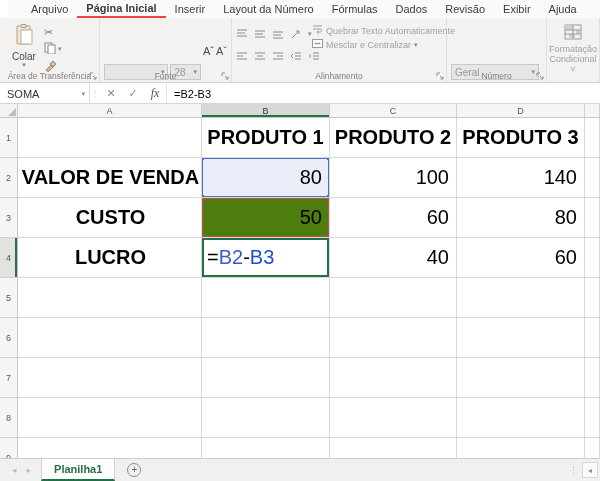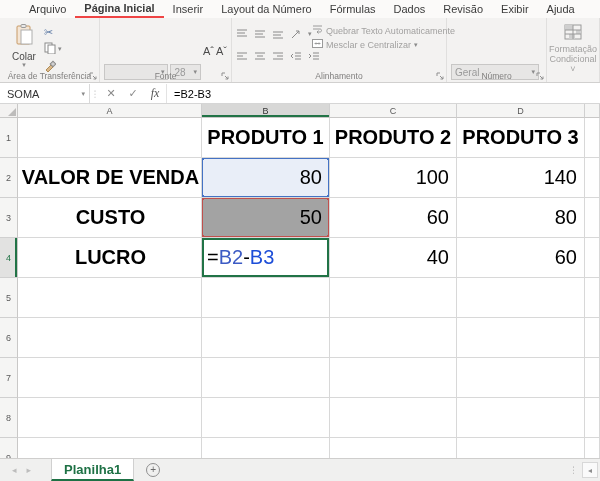--- a/index.html
+++ b/index.html
@@ -1,22 +1,22 @@
 <!DOCTYPE html>
 <html><head>
 <meta charset="utf-8">
 <style>
   * { margin:0; padding:0; box-sizing:border-box; }
   html,body { width:600px; height:481px; }
   body { font-family:"Liberation Sans", sans-serif; background:#fff; overflow:hidden; }
   #app { position:relative; width:600px; height:481px; background:#fff; overflow:hidden; }
 
   
-  #menubar { position:absolute; top:0; left:0; right:0; height:18px; background:#fbfaf9;
-             display:flex; align-items:stretch; padding-left:20px; }
+  #menubar { position:absolute; top:0; left:8px; right:0; height:18px; background:#fbfaf9;
+             display:flex; align-items:stretch; padding-left:14px; }
   .menu-item { font-size:11px; color:#3b3b3b; padding:0 9px; display:flex; align-items:center; cursor:default; }
   .menu-item.active { font-weight:bold; border-bottom:2px solid #ef4444; }
 
   
   #ribbon { position:absolute; top:18px; left:0; right:0; height:65px; background:#f3f2f1;
             border-bottom:1px solid #d1d0cf; display:flex; }
   .rgroup { position:relative; height:100%; border-right:1px solid #e0dfde; padding:4px 4px 14px 4px; }
   .rgroup-label { position:absolute; bottom:1px; left:0; right:0; text-align:center;
                   font-size:8.5px; color:#7f7e7d; white-space:nowrap; }
   .launcher { position:absolute; bottom:2px; right:2px; width:8px; height:8px; }
@@ -86,37 +86,37 @@
   .r { display:flex; height:40px; }
   .rh { width:18px; background:#f5f5f4; border-right:1px solid #c9c8c7; border-bottom:1px solid #d0d0d0;
         font-size:9px; color:#5a5a5a; display:flex; align-items:center; justify-content:center; }
   .rh.sel { background:#e2e2e1; box-shadow:inset -2px 0 0 #217346; color:#217346; }
   .cell { border-right:1px solid #d8d8d8; border-bottom:1px solid #d8d8d8; font-size:20px;
           line-height:38px; white-space:nowrap; overflow:hidden; position:relative; color:#000; }
   .lbl { font-weight:bold; padding-left:2px;text-align:center; }
   .hdr { font-weight:bold; text-align:center; }
   .num { text-align:right; padding-right:7px; }
   .ref1 { background:#e9eef8; box-shadow:inset 0 0 0 1px #4472c4; }
-  .ref2 { background:#a3a3a3; box-shadow:inset 0 0 0 1px #c0504d;padding-left:16px; }
+  .ref2 { background:#4d7c0f; box-shadow:inset 0 0 0 1px #c0504d;padding-left:16px; }
   .edit { box-shadow:inset 0 0 0 2px #217346; padding-left:5px; }
   .hdl { position:absolute; width:3px; height:3px; }
   .h1 { background:#4472c4; } .h2 { background:#c0504d; }
   .tl { top:-1px; left:-1px; } .tr { top:-1px; right:-1px; }
   .bl { bottom:-1px; left:-1px; } .br { bottom:-1px; right:-1px; }
   .refblue { color:#3c5bc4; } .refred { color:#1d4ed8; }
 
   
   #tabbar { position:absolute; left:0; right:0; bottom:0; height:23px; background:#f0f0ef;
             border-top:1px solid #cfcecd; display:flex; align-items:stretch; }
   .tab-nav { display:flex; align-items:center; gap:10px; padding:0 10px 0 12px; }
   .tab-arrow { font-size:9px; color:#8f8f8f; }
   .tab-arrow.dim { color:#bdbdbd; }
   .sheet-tab { background:#fff; border-left:1px solid #d0d0d0; border-right:1px solid #d0d0d0;
                border-bottom:2px solid #1e7145; display:flex; align-items:center; padding:0 12px;
-               font-size:13px; font-weight:bold; color:#1e7145;margin-left:10px; }
+               font-size:11px; font-weight:bold; color:#1e7145; }
   .add-sheet { display:flex; align-items:center; margin-left:12px; }
   .add-circle { width:14px; height:14px; border:1px solid #8f8f8f; border-radius:50%；; border-radius:50%;
                 display:flex; align-items:center; justify-content:center; font-size:10px; color:#6a6a6a; line-height:12px; }
   .tab-right { margin-left:auto; display:flex; align-items:center; gap:4px; padding-right:2px; }
   .hdots { color:#b0b0b0; font-size:9px; }
   .mini-btn { width:16px; height:16px; background:#fafafa; border:1px solid #d8d8d8; display:flex;
               align-items:center; justify-content:center; font-size:8px; color:#8f8f8f; }
 </style>
 </head>
 <body>

